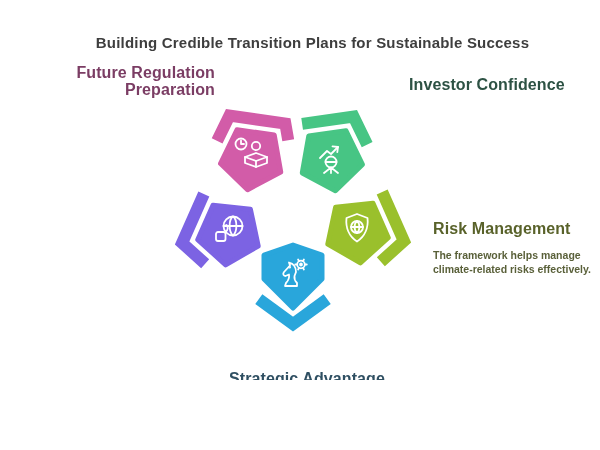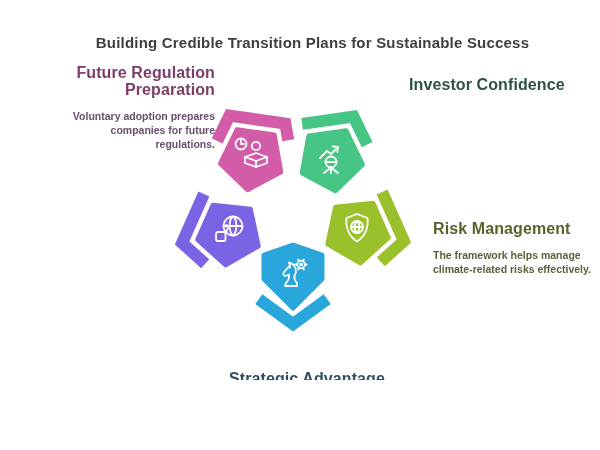--- a/index.html
+++ b/index.html
@@ -90,21 +90,20 @@
         <circle cx="-2.4" cy="-6.8" r="0.5" fill="#ffffff"></circle>
         <circle cx="9" cy="-9.5" r="3.8"></circle>
         <circle cx="9" cy="-9.5" r="1" fill="#ffffff"></circle>
         <path d="M 13,-9.5 L 14.8,-9.5 M 11,-6.1 L 11.9,-4.5 M 7,-6.1 L 6.1,-4.5 M 5,-9.5 L 3.2,-9.5 M 7,-12.9 L 6.1,-14.5 M 11,-12.9 L 11.9,-14.5"></path>
       </g>
     </g>
   </svg>
 
   <div class="block block-future">
     <h3 style="color: rgb(123, 61, 100);">Future Regulation Preparation</h3>
-    <p style="color: rgb(93, 64, 96);">Voluntary adoption prepares companies for future regulations.</p>
   </div>
 
   <div class="block block-investor">
     <h3 style="color: rgb(45, 82, 68);">Investor Confidence</h3>
   </div>
 
 
   <div class="block block-risk">
     <h3 style="color: rgb(89, 98, 42);">Risk Management</h3>
     <p style="color: rgb(76, 83, 41);">The framework helps manage climate-related risks effectively.</p>

